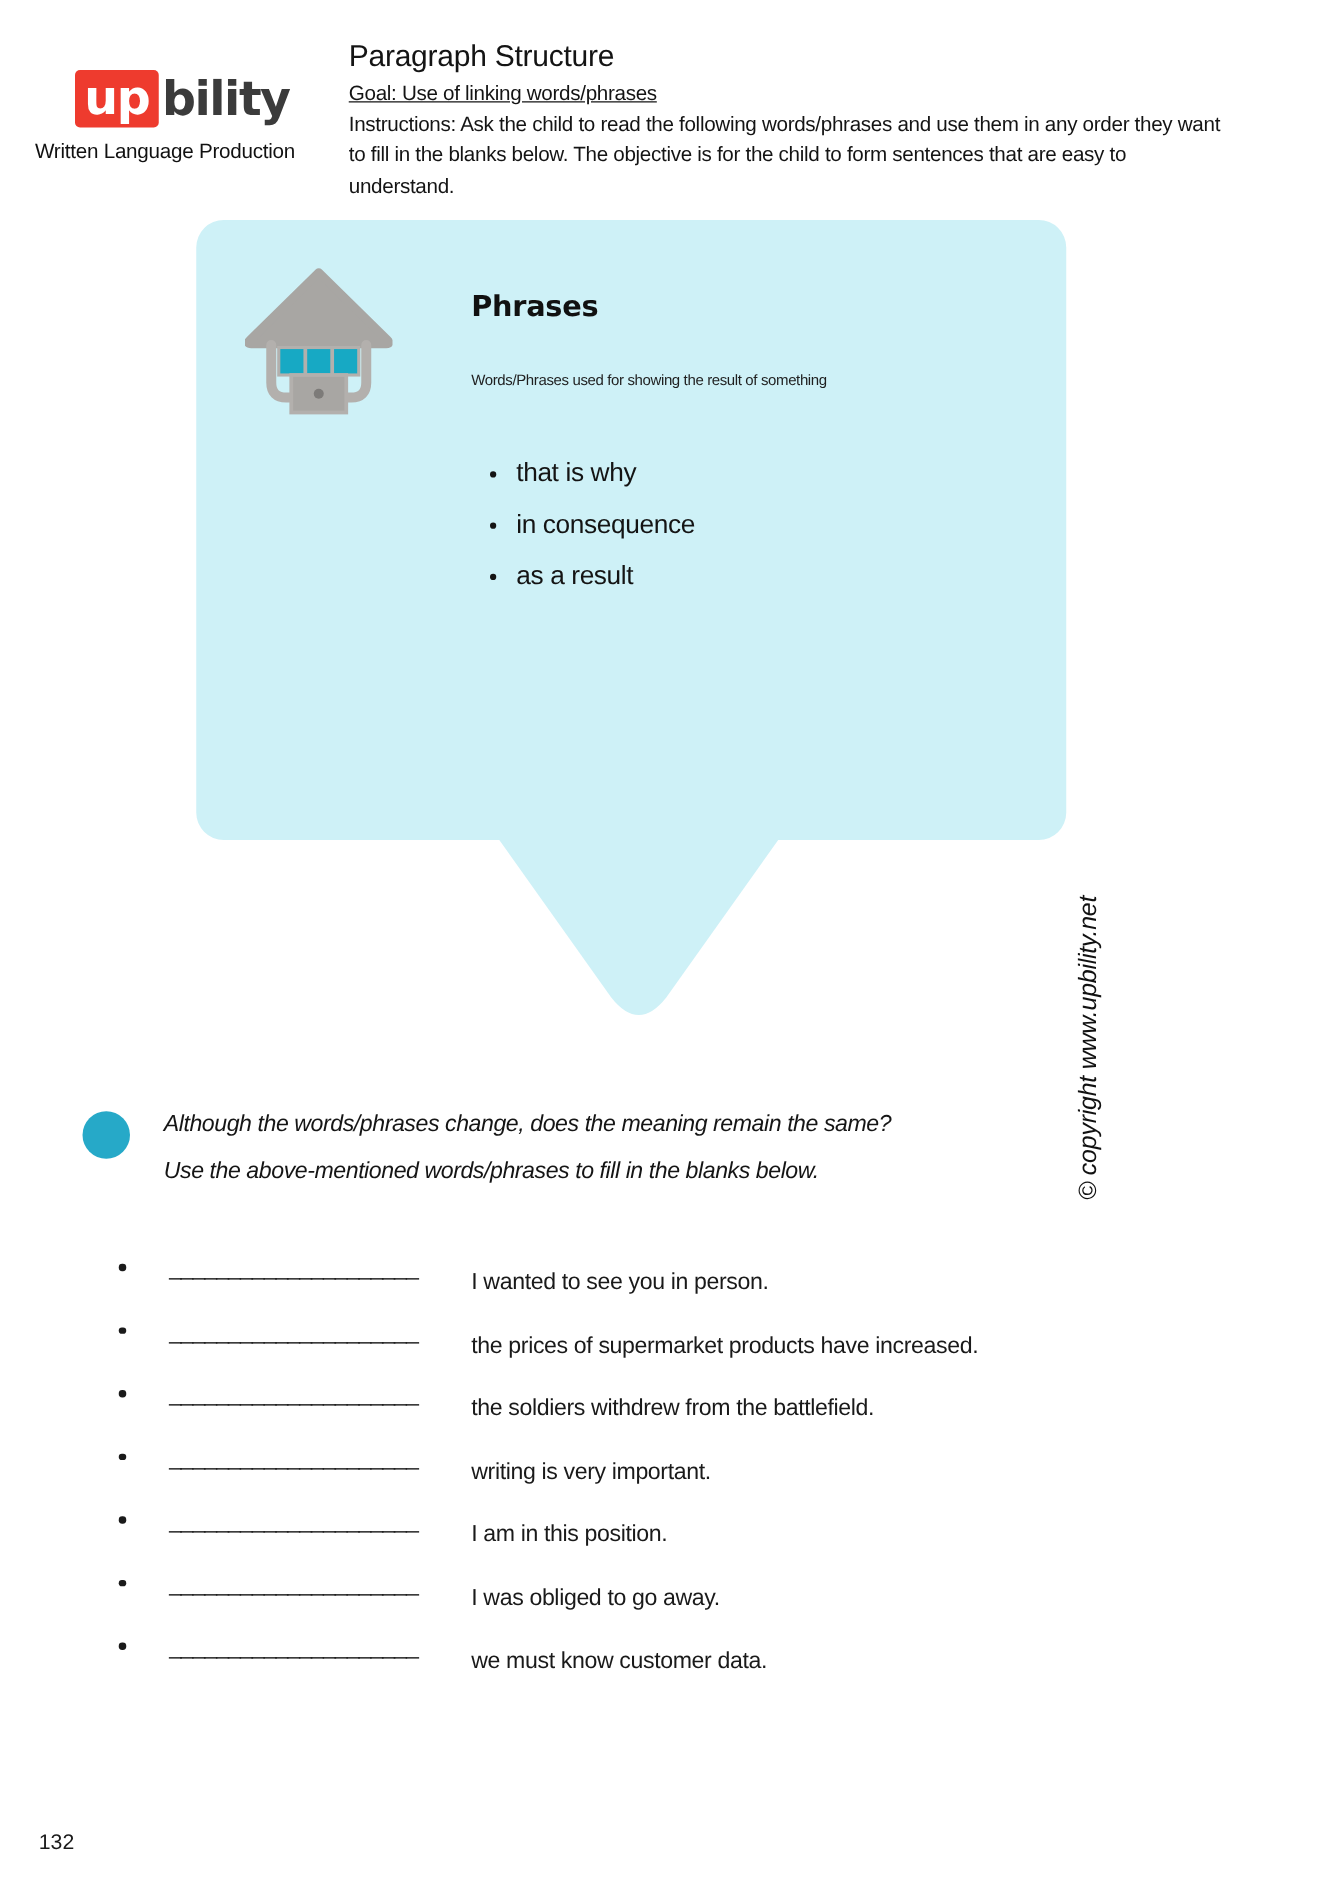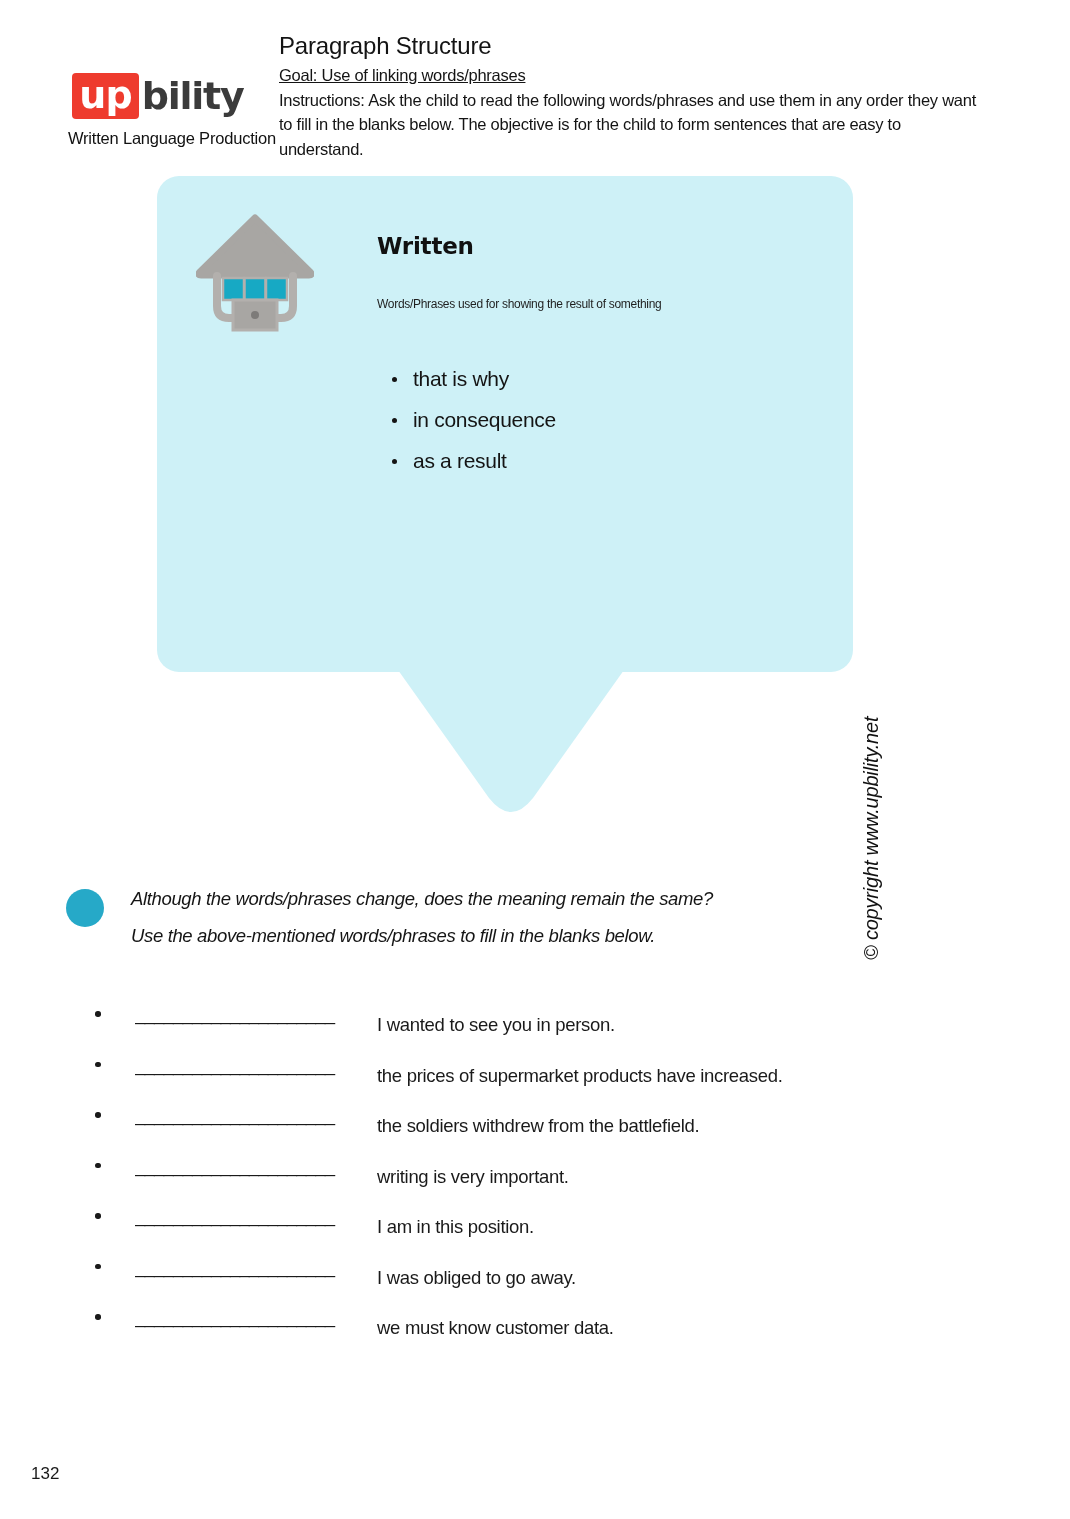--- a/index.html
+++ b/index.html
@@ -12,25 +12,24 @@
     height: 1519px;
     position: relative;
     font-family: "Liberation Sans", sans-serif;
     color: #1a1a1a;
     overflow: hidden;
   }
 
   
   #logo-block {
     position: absolute;
-    left: 40px;
+    left: 28px;
     top: 56px;
     width: 236px;
-    text-align: right;
-    margin-top: 17px;
+    text-align: left;
   }
   #logo-wordmark {
     display: flex;
     align-items: center;
     justify-content: center;
     gap: 3px;
     height: 46px;
   }
   #logo-up {
     background: #ee3b2e;
@@ -278,21 +277,21 @@
     <rect x="27" y="64" width="21" height="22" fill="#17a9c4" stroke="#b3b0ad" stroke-width="2.5"></rect>
     <rect x="48.5" y="64" width="21" height="22" fill="#17a9c4" stroke="#b3b0ad" stroke-width="2.5"></rect>
     <rect x="70" y="64" width="21" height="22" fill="#17a9c4" stroke="#b3b0ad" stroke-width="2.5"></rect>
   </g>
 
   <rect x="37" y="86" width="44" height="30" fill="#a8a6a3" stroke="#b3b0ad" stroke-width="3"></rect>
   <circle cx="59" cy="101" r="4" fill="#7d7b79"></circle>
 </svg>
 
 <div id="bubble-content">
-  <div id="bubble-title">Written</div>
+  <div id="bubble-title">Phrases</div>
   <div id="bubble-description">Words/Phrases used for showing the result of something</div>
   <ul id="bubble-list">
     <li>that is why</li>
     <li>in consequence</li>
     <li>as a result</li>
   </ul>
 </div>
 
 <div id="prompt-circle"></div>
 <div id="prompt-text">

